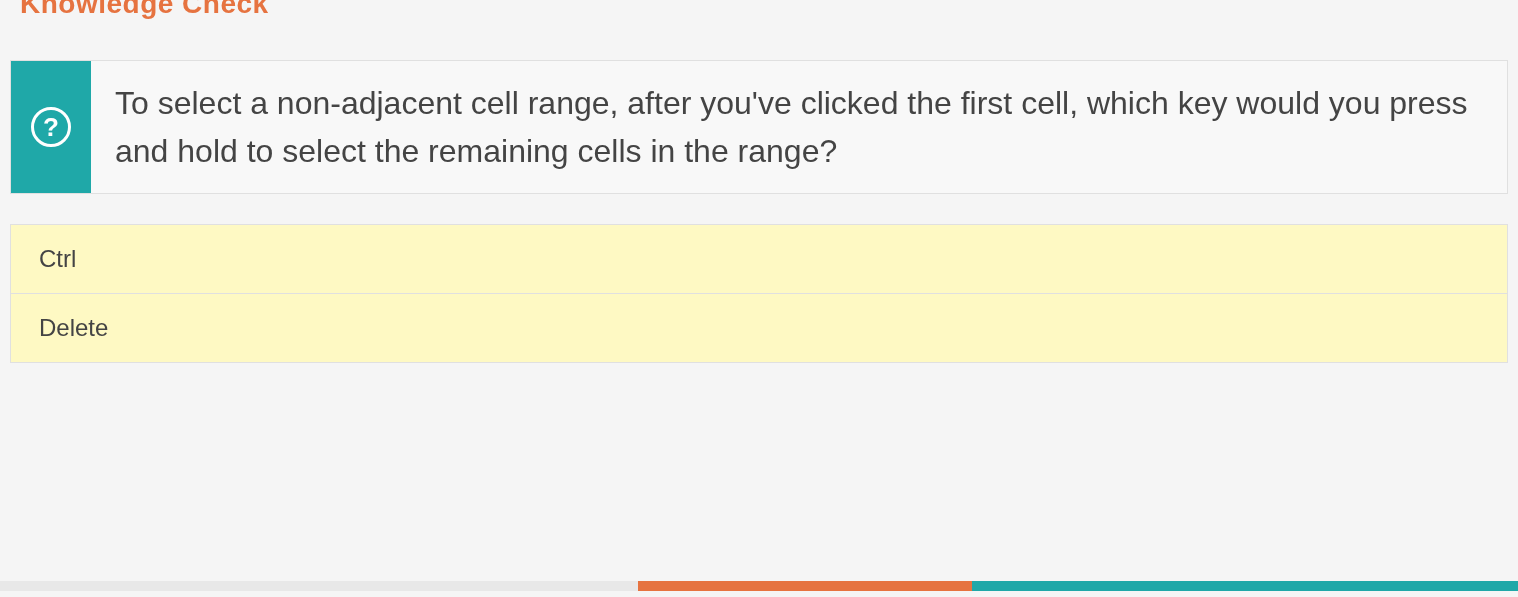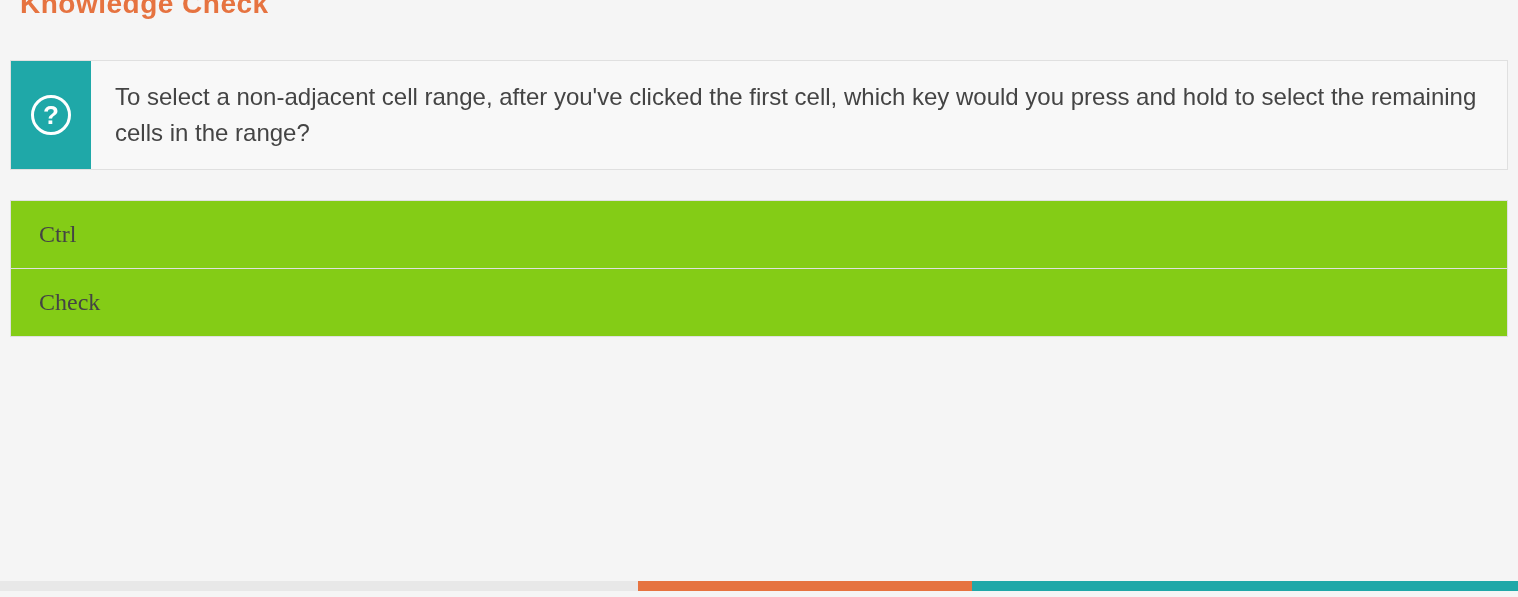--- a/index.html
+++ b/index.html
@@ -46,37 +46,36 @@
       display: flex;
       align-items: center;
       justify-content: center;
       color: #ffffff;
       font-size: 26px;
       font-weight: bold;
     }
     .question-text {
       flex: 1;
       padding: 18px 24px;
-      font-size: 24px;
+      font-size: 32px;
       line-height: 1.5;
       color: #444;
     }
     .answers {
       margin: 30px 10px 0 10px;
       border: 1px solid #e0e0e0;
       background: #fafafa;
     }
     .answer-option {
       padding: 20px 28px;
       font-size: 24px;
       color: #444;
       border-bottom: 1px solid #e0e0e0;
       cursor: pointer;
-      background: #84cc16;
-      font-family: Liberation Serif, serif;
+      background: #fef9c3;
     }
     .answer-option:last-child {
       border-bottom: none;
     }
     .progress-bar {
       position: absolute;
       bottom: 6px;
       left: 0;
       right: 0;
       height: 10px;
@@ -103,20 +102,20 @@
 
 <div class="question-block">
   <div class="question-icon-wrap">
     <div class="question-icon">?</div>
   </div>
   <div class="question-text">To select a non-adjacent cell range, after you've clicked the first cell, which key would you press and hold to select the remaining cells in the range?</div>
 </div>
 
 <div class="answers">
   <div class="answer-option">Ctrl</div>
-  <div class="answer-option">Check</div>
+  <div class="answer-option">Delete</div>
 </div>
 
 <div class="progress-bar">
   <div class="progress-seg-blank"></div>
   <div class="progress-seg-orange"></div>
   <div class="progress-seg-teal"></div>
 </div>
 
 </body></html>

